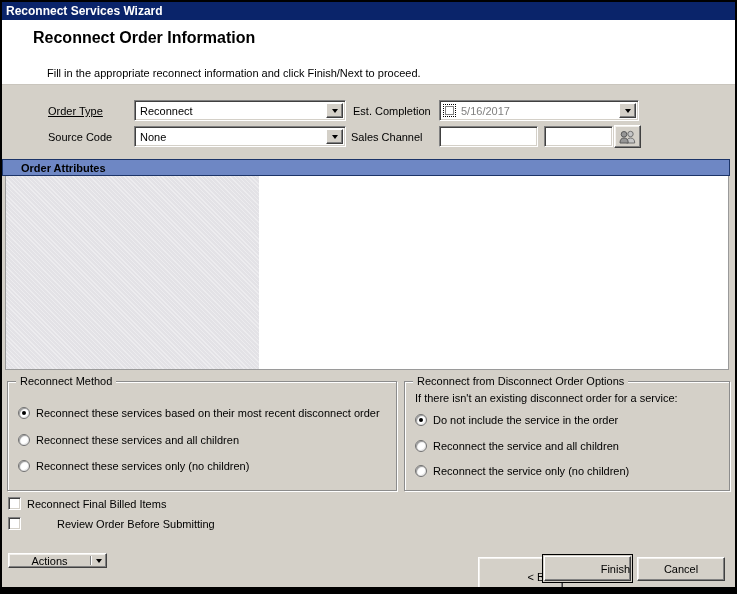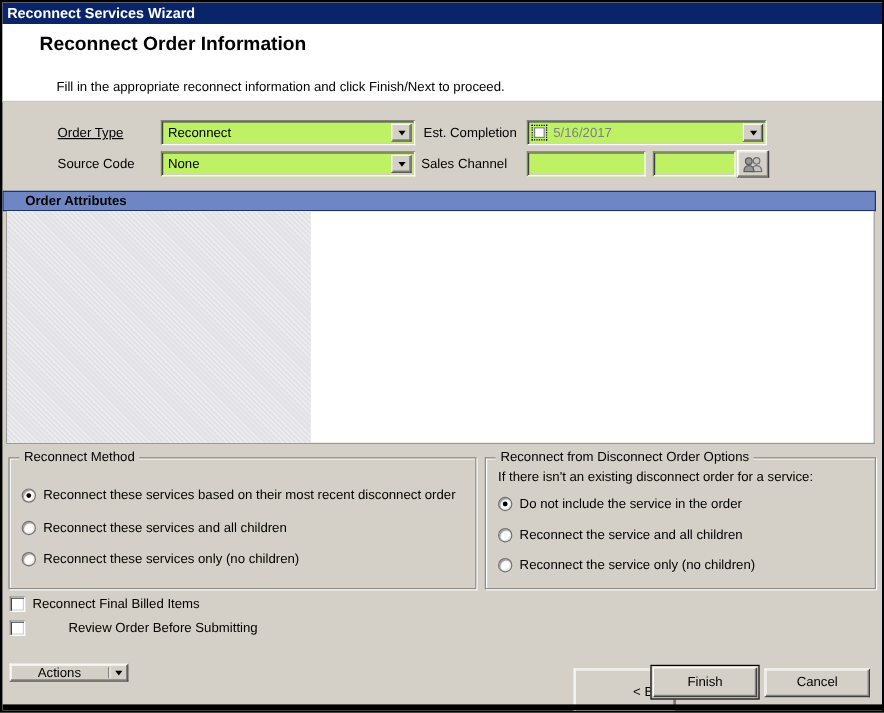--- a/index.html
+++ b/index.html
@@ -23,21 +23,21 @@
     position:absolute; left:0; top:18px; right:0; height:65px;
     background:#fff; border-bottom:1px solid #c9c5bd;
   }
   .header-title { position:absolute; left:31px; top:9px; font-weight:bold; font-size:16px; }
   .header-sub   { position:absolute; left:45px; top:27px; font-size:11px;margin-top:20px; }
 
   .lbl { position:absolute; white-space:nowrap; }
 
   
   .sunken {
-    position:absolute; background:#bef264;
+    position:absolute; background:#ffffff;
     border:1px solid; border-color:#808080 #fff #fff #808080;
     box-shadow:inset 1px 1px 0 #404040, inset -1px -1px 0 #d4d0c8;
   }
   .combo { display:flex; align-items:center; }
   .combo-value { padding-left:5px; flex:1; white-space:nowrap; overflow:hidden; }
   .combo-btn {
     position:absolute; right:2px; top:2px; bottom:2px; width:17px;
     background:#D4D0C8; border:1px solid; border-color:#fff #404040 #404040 #fff;
     box-shadow:inset -1px -1px 0 #808080;
     display:flex; align-items:center; justify-content:center;
@@ -57,21 +57,21 @@
     border:1px solid; border-color:#fff #404040 #404040 #fff;
     box-shadow:inset -1px -1px 0 #808080, inset 1px 1px 0 #f2f0ec;
     display:flex; align-items:center; justify-content:center;
     font-size:11px; cursor:default;
   }
   .btn-default { border:1px solid #000; padding:1px; background:#D4D0C8; box-shadow:none; }
   .btn-default .btn-inner {
     width:100%; height:100%;
     border:1px solid; border-color:#fff #404040 #404040 #fff;
     box-shadow:inset -1px -1px 0 #808080;
-    display:flex; align-items:center; justify-content:center;
+    display:flex; align-items:center; justify-content:flex-end;
   }
 
   .split-main { flex:1; text-align:center; }
   .split-sep { align-self:stretch; width:0; border-left:1px solid #808080; border-right:1px solid #fff; margin:2px 0; }
   .split-arrow { width:14px; display:flex; align-items:center; justify-content:center; }
 
   .attr-bar {
     position:absolute; left:0; top:157px; width:728px; height:17px;
     background:var(--attr_bar_bg,#6E87C4);
     border:1px solid var(--attr_bar_border,#1C3468);

